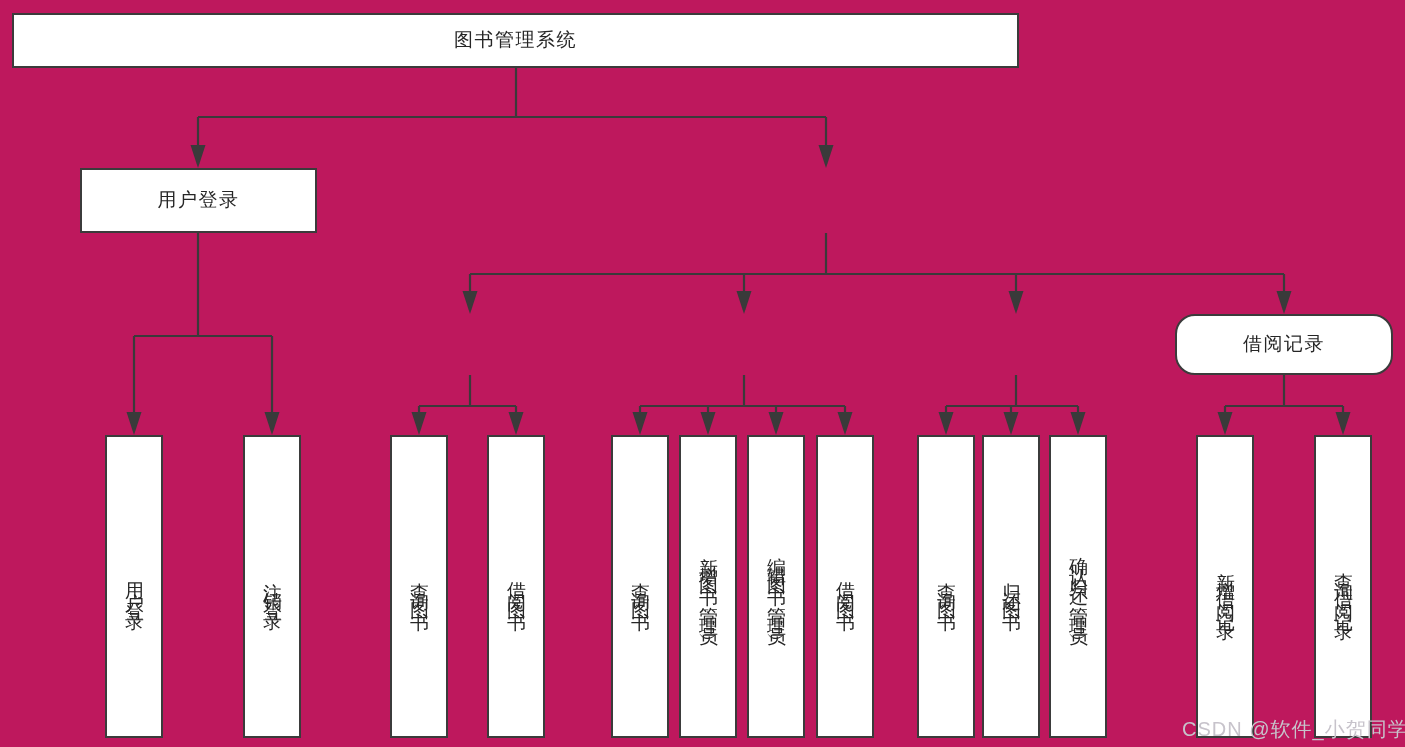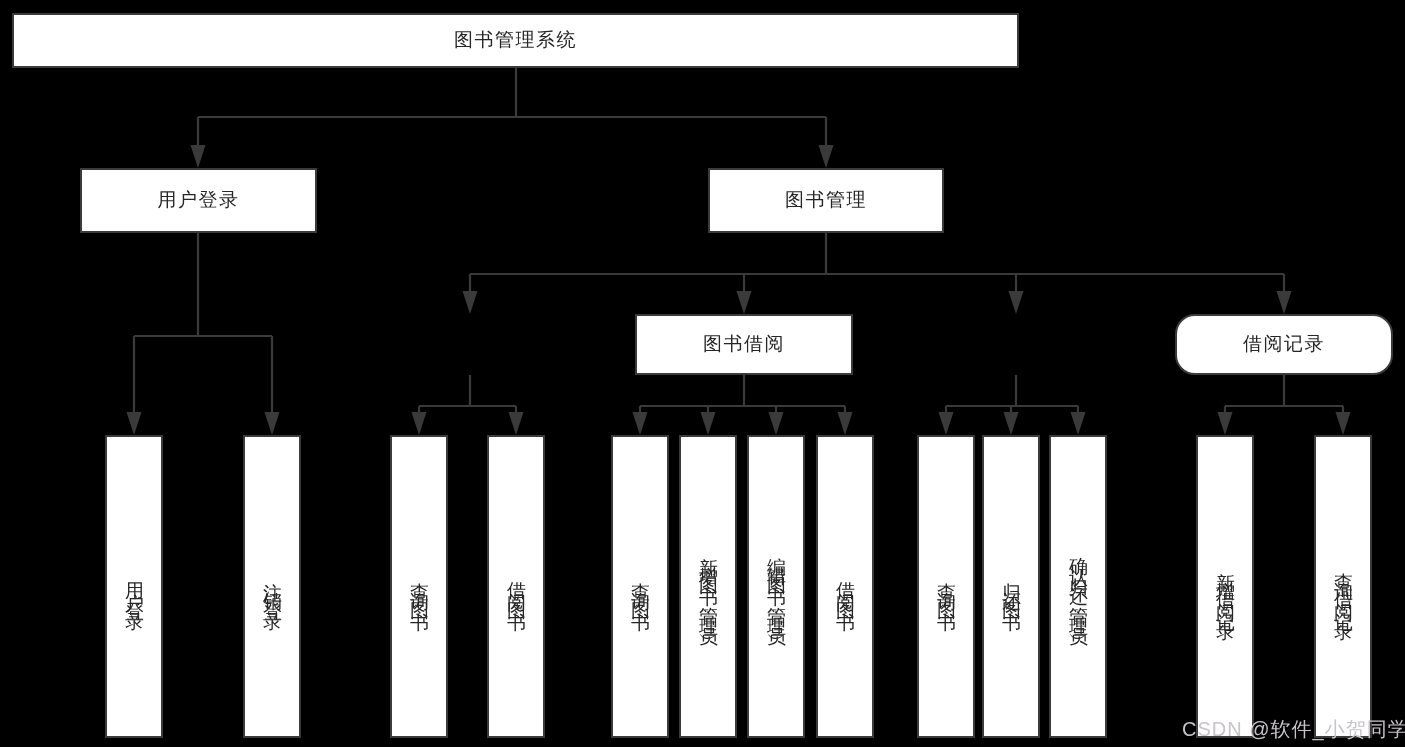--- a/index.html
+++ b/index.html
@@ -1,17 +1,17 @@
 <!DOCTYPE html>
 <html><head>
 <meta charset="utf-8">
 <style>
   html,body { margin:0; padding:0; background:#ffffff; }
   #stage {
-    position:relative; width:1405px; height:747px; background:#000000;
+    position:relative; width:1405px; height:747px; background:#be185d;
     font-family:"Liberation Sans","DejaVu Sans",sans-serif; overflow:hidden;
   }
   svg.wires { position:absolute; left:0; top:0; width:1405px; height:747px; }
   .box {
     position:absolute; box-sizing:border-box;
     border:2px solid #3b3b3b; background:#ffffff;
     display:flex; align-items:center; justify-content:center;
     font-size:19px; color:#262626; letter-spacing:1.5px;
     text-align:center; line-height:1.2; z-index:2;
   }
@@ -65,23 +65,21 @@
       <polygon points="1003.5,412 1018.5,412 1011,435"></polygon>
       <polygon points="1070.5,412 1085.5,412 1078,435"></polygon>
       <polygon points="1217.5,412 1232.5,412 1225,435"></polygon>
       <polygon points="1335.5,412 1350.5,412 1343,435"></polygon>
     </g>
   </svg>
 
   <div class="box" style="left:12px; top:13px; width:1007px; height:55px;">图书管理系统</div>
 
   <div class="box" style="left:80px; top:168px; width:237px; height:65px;">用户登录</div>
-  <div class="box" style="left:708px; top:168px; width:236px; height:65px;">图书管理</div>
 
-  <div class="box" style="left:635px; top:314px; width:218px; height:61px;">图书借阅</div>
   <div class="box" style="left:1175px; top:314px; width:218px; height:61px;border-radius:20px;">借阅记录</div>
 
   <div class="box vbox" style="left:105px; top:435px; width:58px; height:303px;">用户登录</div>
   <div class="box vbox" style="left:243px; top:435px; width:58px; height:303px;">注销登录</div>
 
   <div class="box vbox" style="left:390px; top:435px; width:58px; height:303px;">查询图书</div>
   <div class="box vbox" style="left:487px; top:435px; width:58px; height:303px;">借阅图书</div>
 
   <div class="box vbox" style="left:611px; top:435px; width:58px; height:303px;">查询图书</div>
   <div class="box vbox" style="left:679px; top:435px; width:58px; height:303px;">新增图书（管理员）</div>

